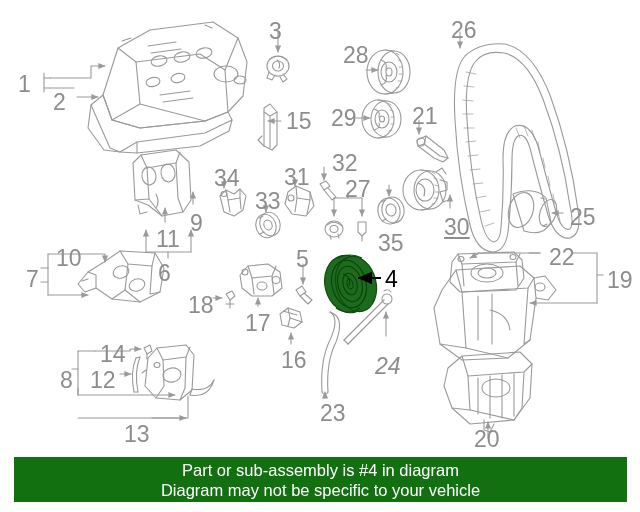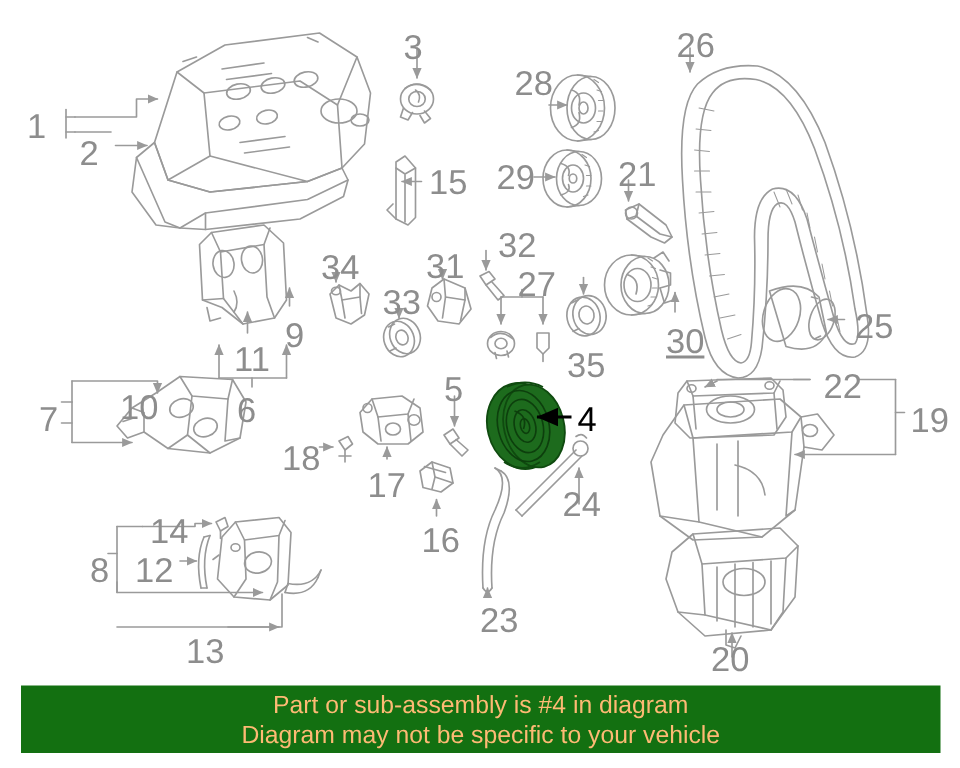--- a/index.html
+++ b/index.html
@@ -41,21 +41,21 @@
     color: #000000;
     font-weight: normal;
   }
   #banner {
     position: absolute;
     left: 14px;
     top: 457px;
     width: 613px;
     height: 45px;
     background: #137011;
-    color: #fdba74;
+    color: #ffffff;
     display: flex;
     flex-direction: column;
     align-items: center;
     justify-content: center;
     font-size: 16.5px;
     line-height: 20px;
     font-family: "Liberation Sans", sans-serif;
   }
   #banner div { white-space: nowrap; }
 </style>
@@ -431,35 +431,35 @@
 
   <div class="label" style="left:18px;  top:73px;">1</div>
   <div class="label" style="left:53px;  top:91px;">2</div>
   <div class="label" style="left:269px; top:20px;">3</div>
   <div class="label hl" style="left:385px; top:268px;">4</div>
   <div class="label" style="left:296px; top:248px;">5</div>
   <div class="label" style="left:158px; top:262px;">6</div>
   <div class="label" style="left:26px;  top:268px;">7</div>
   <div class="label" style="left:60px;  top:369px;">8</div>
   <div class="label" style="left:190px; top:212px;">9</div>
-  <div class="label" style="left:80px;  top:247px;margin-top:13px;">10</div>
+  <div class="label" style="left:56px;  top:247px;">10</div>
   <div class="label" style="left:156px; top:228px;">11</div>
   <div class="label" style="left:90px;  top:369px;">12</div>
   <div class="label" style="left:124px; top:423px;text-align:right;">13</div>
   <div class="label" style="left:100px; top:343px;">14</div>
   <div class="label" style="left:286px; top:110px;">15</div>
   <div class="label" style="left:281px; top:349px;">16</div>
   <div class="label" style="left:245px; top:312px;">17</div>
   <div class="label" style="left:188px; top:294px;">18</div>
   <div class="label" style="left:607px; top:269px;">19</div>
   <div class="label" style="left:474px; top:428px;">20</div>
   <div class="label" style="left:412px; top:105px;">21</div>
   <div class="label" style="left:549px; top:246px;">22</div>
   <div class="label" style="left:320px; top:402px;">23</div>
-  <div class="label" style="left:375px; top:325px;">24</div>
+  <div class="label" style="left:375px; top:355px;font-style:italic;">24</div>
   <div class="label" style="left:570px; top:206px;">25</div>
   <div class="label" style="left:451px; top:19px;">26</div>
   <div class="label" style="left:345px; top:178px;">27</div>
   <div class="label" style="left:343px; top:44px;">28</div>
   <div class="label" style="left:331px; top:107px;">29</div>
   <div class="label" style="left:444px; top:216px;text-decoration:underline;">30</div>
   <div class="label" style="left:284px; top:166px;">31</div>
   <div class="label" style="left:332px; top:152px;">32</div>
   <div class="label" style="left:255px; top:190px;">33</div>
   <div class="label" style="left:214px; top:167px;">34</div>

